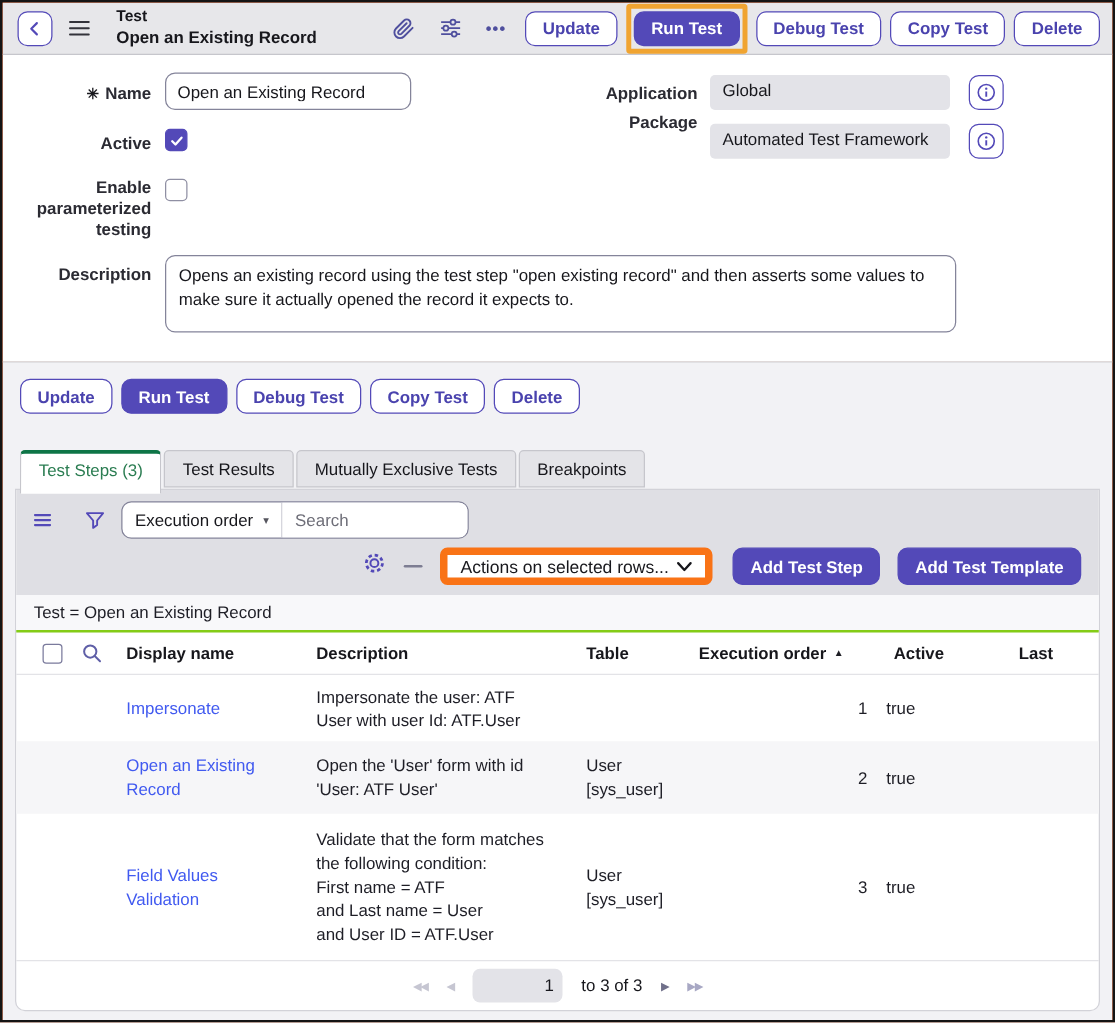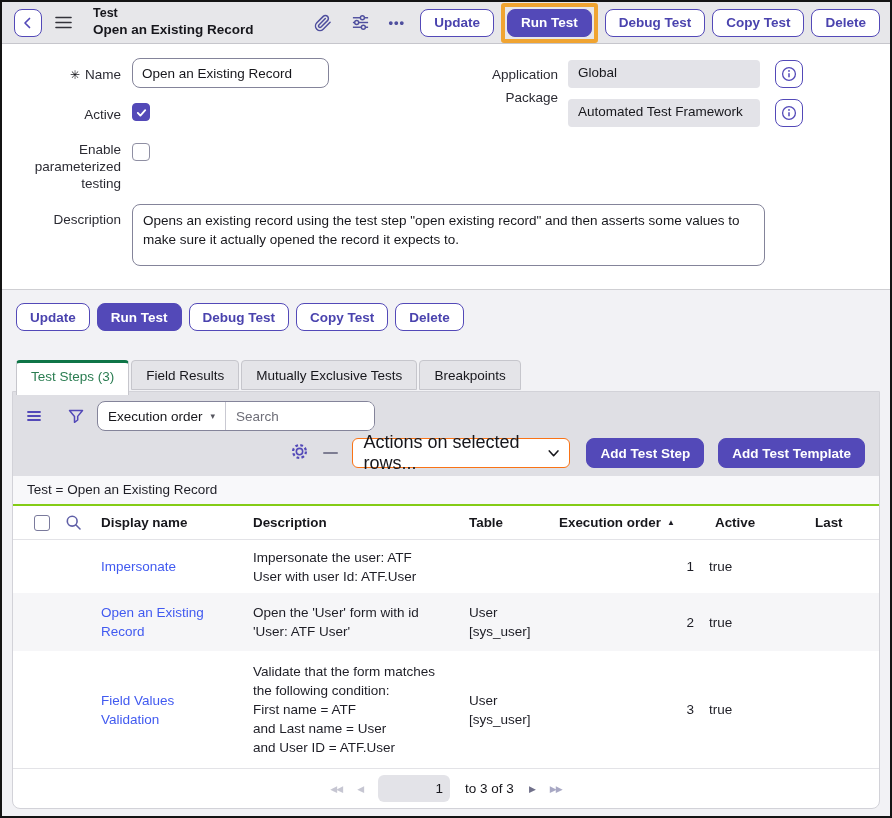--- a/index.html
+++ b/index.html
@@ -18,21 +18,21 @@
   .dots { color:#4f4f9e; font-size:13px; font-weight:bold; letter-spacing:1px; }
   .header-actions { display:flex; align-items:center; gap:7px; }
 
   .btn { font-family:inherit; font-size:13.5px; font-weight:bold; border-radius:8px; padding:0 13px; height:28px; cursor:pointer; white-space:nowrap; }
   .btn.outline { background:#fff; color:#4a43ae; border:1px solid #5349b8; }
   .btn.filled { background:#5349b8; color:#fff; border:1px solid #5349b8; }
   .highlight-ring { display:inline-flex; border:4px solid #f0a431; border-radius:3px; padding:2px; }
 
   
   .form-area { position:relative; height:245px; background:#fff; flex:0 0 auto; }
-  .fa-label { position:absolute; text-align:right; font-size:13.5px; color:#2b2b33; line-height:17px; }
+  .fa-label { position:absolute; text-align:right; font-size:13.5px; color:#2b2b33; line-height:17px;font-weight:bold; }
   .req { font-size:12px; color:#17171c; margin-right:5px; }
   .name-input { position:absolute; left:130px; top:14px; width:197px; height:30px; border:1px solid #84849a; border-radius:8px; padding:0 9px; font-family:inherit; font-size:13.5px; color:#17171c; }
   .ro-field { position:absolute; width:192px; height:28px; background:#e3e3e8; border-radius:4px; padding:5px 10px; font-size:13.5px; color:#17171c; }
   .info-btn { position:absolute; width:28px; height:28px; background:#fff; border:1px solid #5349b8; border-radius:8px; display:flex; align-items:center; justify-content:center; cursor:pointer; }
   .checkbox { position:absolute; width:18px; height:18px; border-radius:4px; cursor:pointer; }
   .checkbox.checked { background:#5349b8; border:1px solid #5349b8; display:flex; align-items:center; justify-content:center; }
   .checkbox.unchecked { background:#fff; border:1.5px solid #8f8fa3; }
   .desc-area { position:absolute; left:130px; top:160px; width:633px; height:62px; border:1px solid #84849a; border-radius:8px; padding:6px 10px; font-family:inherit; font-size:13.5px; color:#17171c; line-height:19px; resize:none; }
 
   
@@ -47,21 +47,21 @@
   .trow { display:flex; align-items:center; }
   .trow.a { gap:0; }
   .trow.a .ico { display:flex; align-items:center; cursor:pointer; }
   .combo { display:flex; margin-left:13px; border:1px solid #84849a; border-radius:8px; background:#fff; overflow:hidden; height:30px; }
   .field-sel { display:flex; align-items:center; gap:8px; padding:0 10px; border-right:1px solid #c9c9d2; font-size:13.5px; color:#17171c; cursor:pointer; white-space:nowrap; }
   .field-sel .chev { font-size:9px; color:#55555e; }
   .combo input { border:none; outline:none; width:148px; padding:0 10px; font-family:inherit; font-size:13.5px; color:#17171c; }
   .combo input::placeholder { color:#6e6e78; }
   .trow.b { margin-top:7px; justify-content:flex-end; gap:14px; }
   .dash { width:15px; height:2px; background:#7d7d92; border-radius:1px; cursor:pointer; }
-  .actions-select { display:flex; align-items:center; justify-content:space-between; width:218px; height:30px; background:#fff; border:1px solid #f97316; border-radius:6px; padding:0 10px; font-size:18px; color:#17171c; cursor:pointer; margin-right:2px; }
+  .actions-select { display:flex; align-items:center; justify-content:space-between; width:218px; height:30px; background:#fff; border:6px solid #f97316; border-radius:6px; padding:0 10px; font-size:14px; color:#17171c; cursor:pointer; margin-right:2px; }
   .trow.b .btn { height:30px; }
 
   .breadcrumb { background:#f8f8fa; border-bottom:2px solid #84cc16; padding:6px 14px 7px 14px; font-size:13.5px; color:#1e1e26; cursor:pointer; }
 
   .lgrid { display:grid; grid-template-columns:36px 30px 152px 216px 90px 150px 90px 1fr; padding-left:12px; align-items:center; }
   .thead { border-bottom:1px solid #e3e3e7; min-height:34px; font-weight:bold; font-size:13.4px; color:#17171c; }
   .thead .cell { padding:0 10px; }
   .hcheck { width:16px; height:16px; border:1.5px solid #7a7a9c; border-radius:3px; background:#fff; margin-left:9px; cursor:pointer; }
   .hsearch { display:flex; align-items:center; cursor:pointer; margin-left:4px; }
   .cell.exec-h { display:flex; align-items:center; gap:6px; cursor:pointer; }
@@ -185,21 +185,21 @@
     <div class="action-bar">
       <button class="btn outline">Update</button>
       <button class="btn filled">Run Test</button>
       <button class="btn outline">Debug Test</button>
       <button class="btn outline">Copy Test</button>
       <button class="btn outline">Delete</button>
     </div>
 
     <div class="tabstrip">
       <div class="tab active">Test Steps (3)</div>
-      <div class="tab">Field Results</div>
+      <div class="tab">Test Results</div>
       <div class="tab">Mutually Exclusive Tests</div>
       <div class="tab">Breakpoints</div>
     </div>
 
     <div class="card">
 
       <div class="toolbar">
         <div class="trow a">
           <span class="ico">
             <svg width="14" height="12" viewBox="0 0 14 12">

